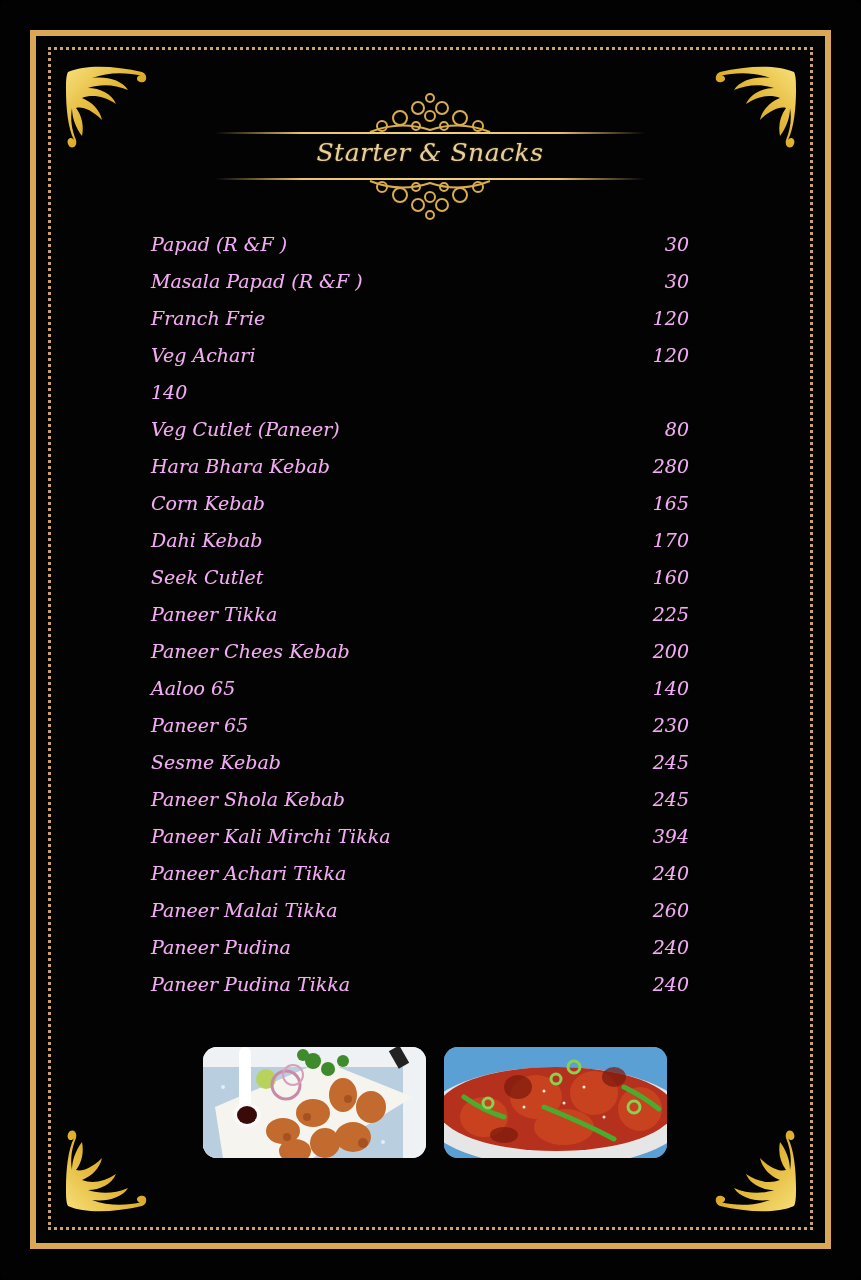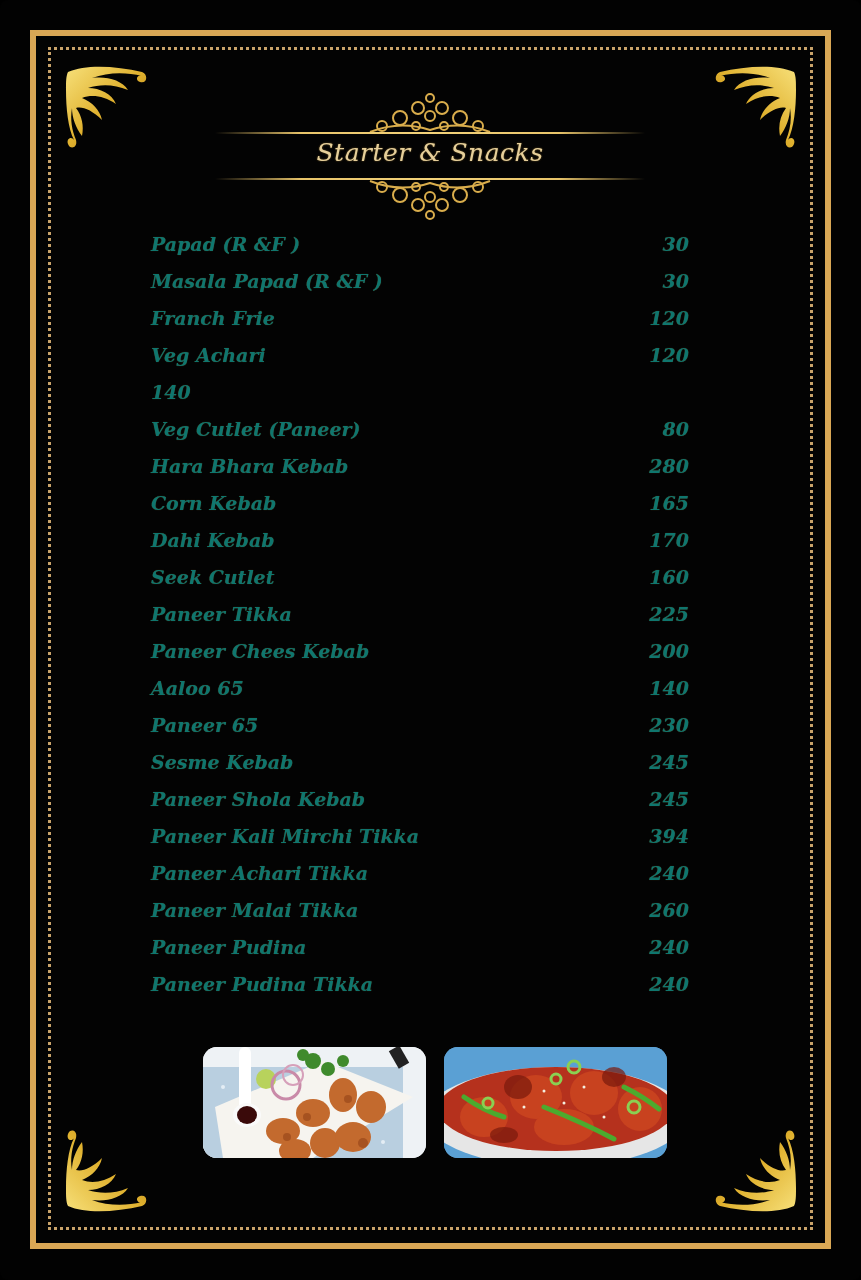--- a/index.html
+++ b/index.html
@@ -52,23 +52,22 @@
 
   .menu {
     position: absolute; left: 151px; top: 226px; width: 538px;
   }
   .menu-item {
     display: flex; justify-content: space-between; align-items: baseline;
     height: 37px; line-height: 37px;
   }
   .item-name, .item-price {
     font-family: "DejaVu Serif", serif; font-style: italic;
-    font-size: 19px; color: #0f766e;
+    font-size: 19px; color: #f0abfc;
     text-shadow: 0 0 1px rgba(120,90,40,0.7);
-    font-weight: bold;
   }
   .item-price { text-align: left; }
 
   .photo {
     position: absolute; top: 1047px; width: 223px; height: 111px;
     border-radius: 14px; overflow: hidden;
   }
   .photo.p1 { left: 203px; background: #e8eef2; }
   .photo.p2 { left: 444px; background: #6aa8d8; }
 </style>

